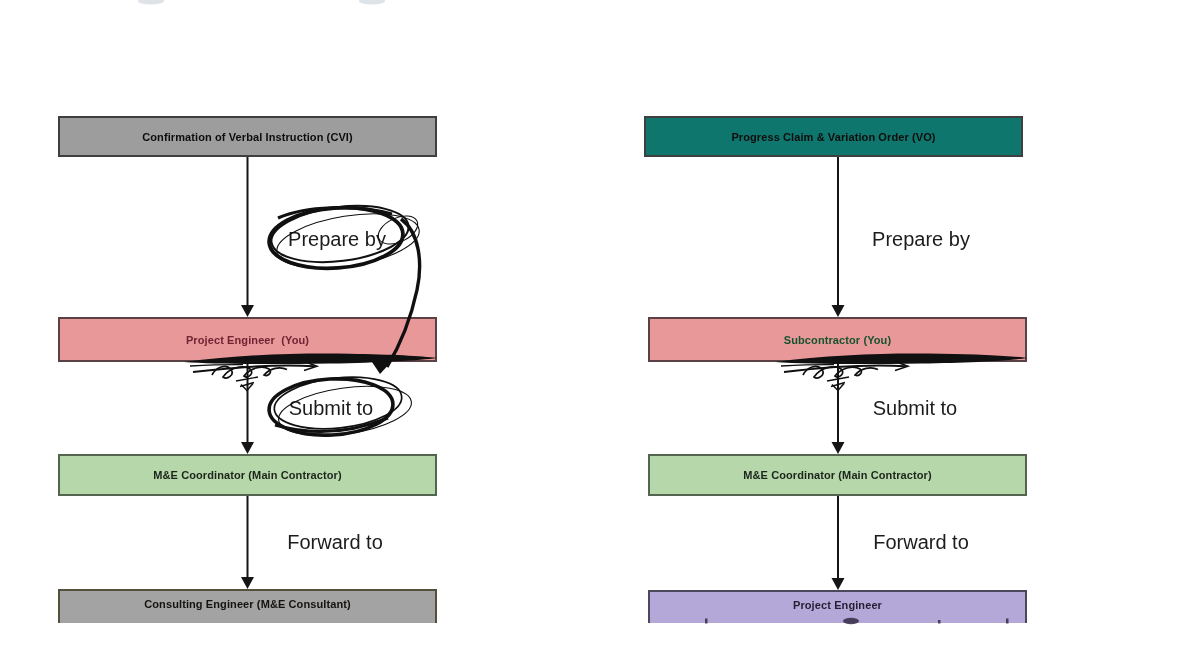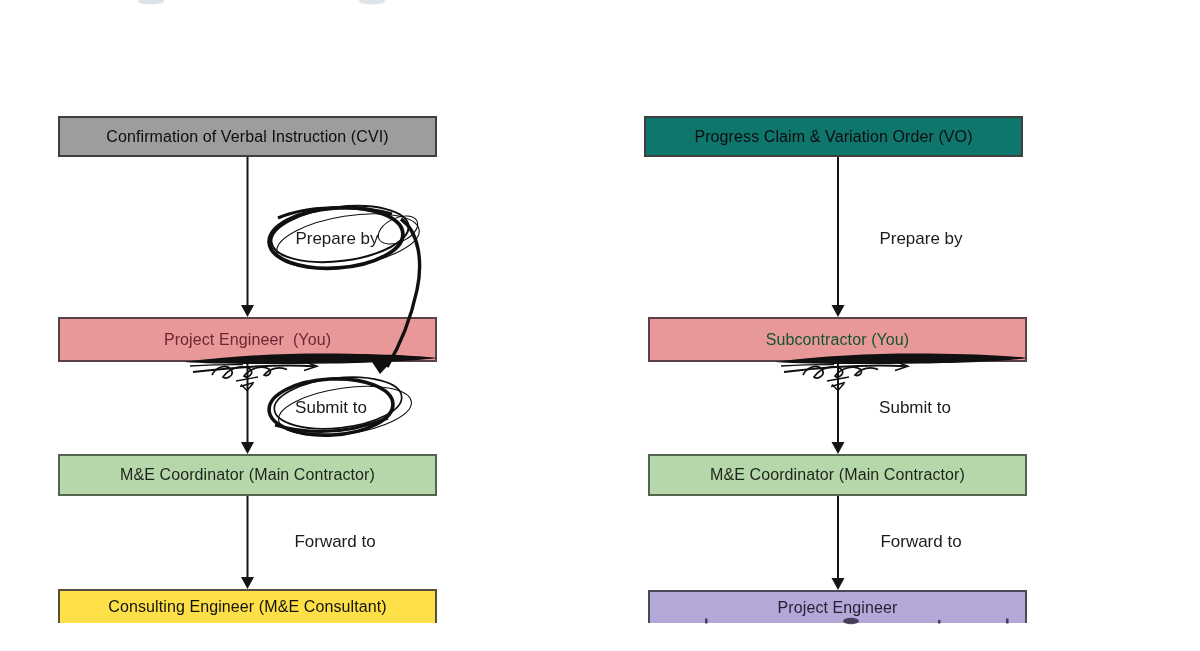--- a/index.html
+++ b/index.html
@@ -15,38 +15,38 @@
     overflow: hidden;
     font-family: "Liberation Sans", sans-serif;
   }
   .flow-box {
     position: absolute;
     box-sizing: border-box;
     border: 2px solid #14532d;
     display: flex;
     align-items: center;
     justify-content: center;
-    font-weight: normal;
-    font-size: 16px;
+    font-weight: bold;
+    font-size: 11px;
     letter-spacing: 0.1px;
     white-space: pre;
     text-align: center;
   }
   .flow-box.clipped {
     border-bottom: none;
     align-items: flex-start;
   }
   .flow-box.clipped .clip-inner {
     display: block;
     padding-top: 7px;
   }
   .edge-label {
     position: absolute;
     transform: translate(-50%, -50%);
-    font-size: 17px;
+    font-size: 20px;
     font-weight: 400;
     color: #1c1c1c;
     white-space: nowrap;
   }
   .overlay {
     position: absolute;
     left: 0;
     top: 0;
     pointer-events: none;
   }
@@ -61,21 +61,21 @@
   <div class="edge-label" style="left:337px; top:239px;">Prepare by</div>
 
   <div class="flow-box" style="left: 58px; top: 317px; width: 379px; height: 45px; background: rgb(233, 152, 154); border-color: rgb(90, 65, 69); color: rgb(111, 36, 51);">Project Engineer  (You)</div>
 
   <div class="edge-label" style="left:331px; top:408px;">Submit to</div>
 
   <div class="flow-box" style="left: 58px; top: 454px; width: 379px; height: 42px; background: rgb(182, 215, 170); border-color: rgb(83, 101, 79); color: rgb(29, 36, 28);">M&amp;E Coordinator (Main Contractor)</div>
 
   <div class="edge-label" style="left:335px; top:542px;">Forward to</div>
 
-  <div class="flow-box clipped" style="left: 58px; top: 589px; width: 379px; height: 34px; background: #fde047; border-color: rgb(85, 80, 60); color: rgb(21, 19, 16);"><span class="clip-inner">Consulting Engineer (M&amp;E Consultant)</span></div>
+  <div class="flow-box clipped" style="left: 58px; top: 589px; width: 379px; height: 34px; background: #a3a3a3; border-color: rgb(85, 80, 60); color: rgb(21, 19, 16);"><span class="clip-inner">Consulting Engineer (M&amp;E Consultant)</span></div>
 
   <div class="flow-box" style="left: 644px; top: 116px; width: 379px; height: 41px; background: #0f766e; border-color: rgb(63, 63, 63); color: rgb(13, 13, 13);">Progress Claim &amp; Variation Order (VO)</div>
 
   <div class="edge-label" style="left:921px; top:239px;">Prepare by</div>
 
   <div class="flow-box" style="left: 648px; top: 317px; width: 379px; height: 45px; background: rgb(233, 152, 154); border-color: rgb(90, 65, 69); color: #14532d;">Subcontractor (You)</div>
 
   <div class="edge-label" style="left:915px; top:408px;">Submit to</div>
 
   <div class="flow-box" style="left: 648px; top: 454px; width: 379px; height: 42px; background: rgb(182, 215, 170); border-color: rgb(83, 101, 79); color: rgb(29, 36, 28);">M&amp;E Coordinator (Main Contractor)</div>

